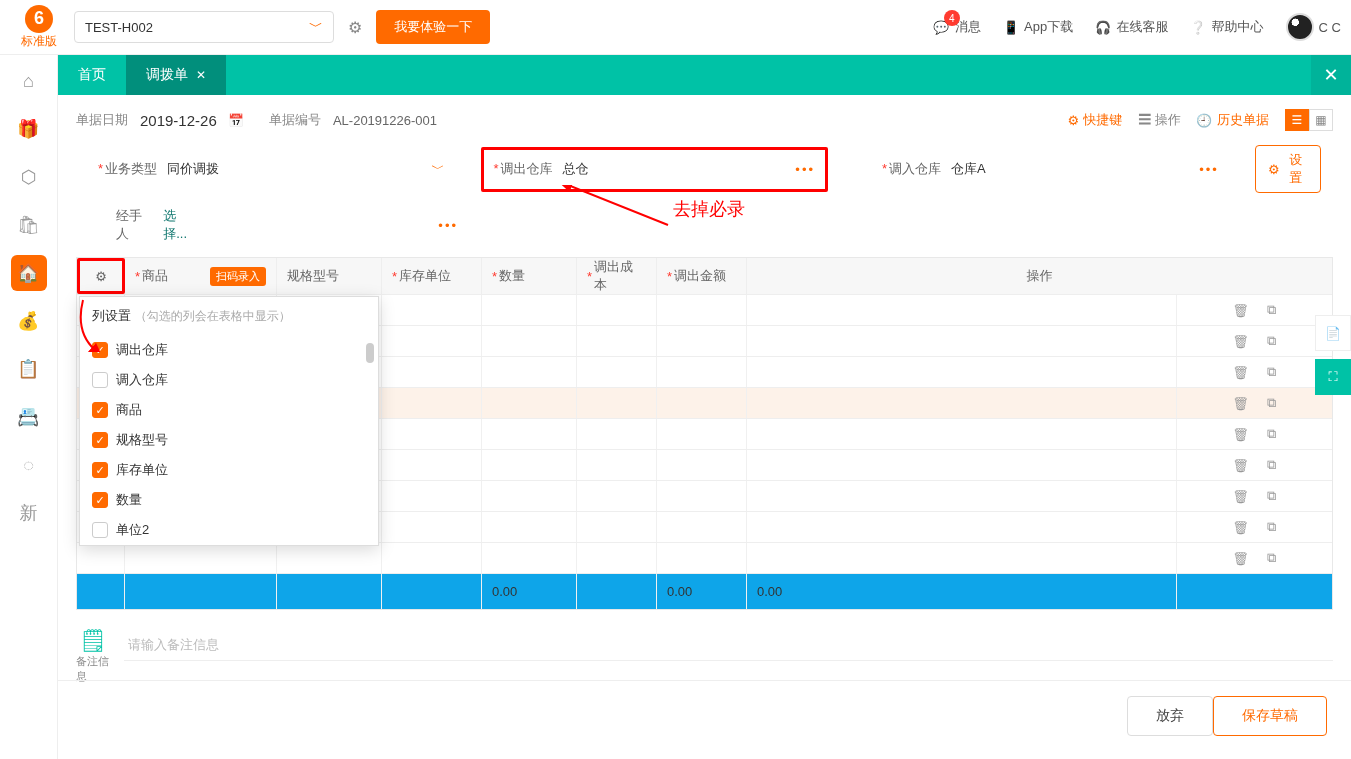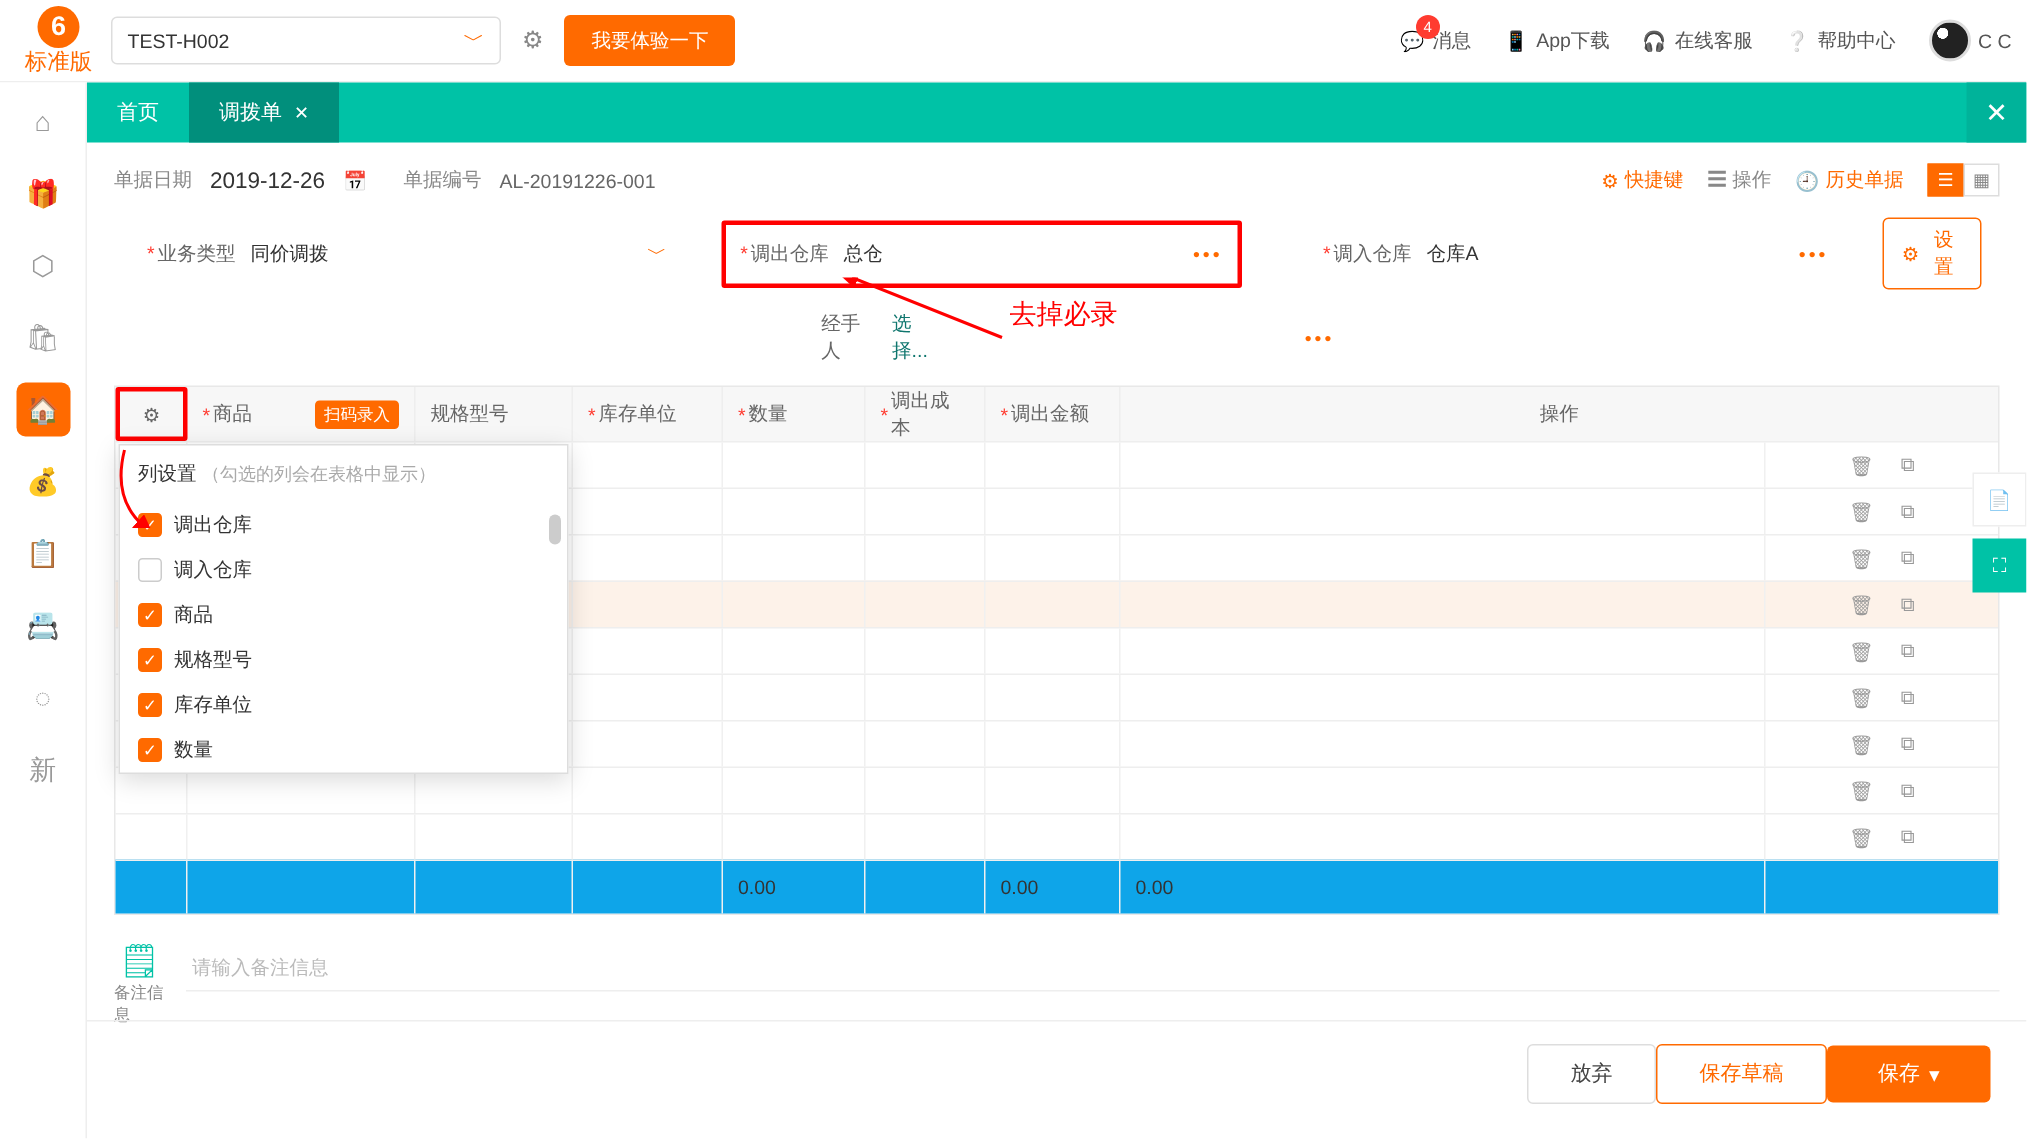--- a/index.html
+++ b/index.html
@@ -3,21 +3,21 @@
 <meta charset="utf-8">
 <style>
 * { box-sizing: border-box; margin: 0; padding: 0; }
 body { font-family: "Microsoft YaHei", Arial, sans-serif; font-size: 13px; color: #333; background: #fff; overflow: hidden; }
 .app { display: flex; flex-direction: column; width: 1351px; height: 759px; }
 
 
 .topbar { height: 55px; display: flex; align-items: center; padding: 0 10px; border-bottom: 1px solid #eee; }
 .logo-col { width: 58px; display: flex; flex-direction: column; align-items: center; }
 .logo-icon { width: 28px; height: 28px; border-radius: 50%; background: #ff6a00; display: flex; align-items: center; justify-content: center; color: #fff; font-weight: bold; font-size: 18px; }
-.logo-text { font-size: 15px; color: #ff6a00; }
+.logo-text { font-size: 12px; color: #ff6a00; }
 .store-select { width: 260px; height: 32px; border: 1px solid #ddd; border-radius: 4px; display: flex; align-items: center; padding: 0 10px; margin-left: 6px; }
 .store-select .v { flex: 1; }
 .store-select .chev { color: #ff6a00; font-size: 14px; }
 .gear-top { margin: 0 14px; color: #888; font-size: 16px; }
 .trial-btn { background: #ff6a00; color: #fff; border: none; border-radius: 4px; padding: 8px 18px; font-size: 13px; cursor: pointer; }
 .spacer { flex: 1; }
 .top-links { display: flex; align-items: center; gap: 22px; }
 .tl { display: flex; align-items: center; gap: 5px; color: #555; cursor: pointer; position: relative; font-size: 13px; }
 .badge { position: absolute; top: -8px; left: 10px; background: #ff3b30; color: #fff; font-size: 10px; width: 16px; height: 16px; border-radius: 50%; display: flex; align-items: center; justify-content: center; }
 .avatar { width: 28px; height: 28px; border-radius: 50%; background: radial-gradient(circle at 30% 30%, #fff 15%, #222 16%); border: 2px solid #ddd; }
@@ -55,21 +55,21 @@
 .field .flabel { color: #666; }
 .field .fval { min-width: 180px; border-bottom: 1px solid transparent; padding: 4px 0; color: #333; }
 .field.biz { width: 360px; }
 .field.biz .chev { color: #ff6a00; margin-left: auto; }
 .field.out { width: 360px; border: 3px solid #ff0000; padding: 6px 10px; border-radius: 2px; }
 .field.out .dots { margin-left: auto; color: #ff6a00; letter-spacing: 2px; }
 .field.in { width: 350px; margin-left: 18px; }
 .field.in .dots { margin-left: auto; color: #ff6a00; letter-spacing: 2px; }
 .settings-btn { margin-left: auto; border: 1px solid #ff6a00; color: #ff6a00; background: #fff; border-radius: 4px; padding: 5px 12px; display: flex; align-items: center; gap: 4px; cursor: pointer; font-size: 13px; }
 
-.form-row2 { display: flex; align-items: center; padding: 8px 30px 14px 40px; gap: 20px; justify-content: center; }
+.form-row2 { display: flex; align-items: center; padding: 8px 30px 14px 40px; gap: 20px; }
 .form-row2 .field .placeholder { color: #0f766e; }
 .form-row2 .field .dots { margin-left: 230px; color: #ff6a00; letter-spacing: 2px; }
 
 
 .anno-arrow { position: absolute; left: 500px; top: 44px; pointer-events: none; }
 .anno-text { color: #ff0000; font-size: 18px; }
 
 
 .table-wrap { margin: 0 18px; border: 1px solid #e8e8e8; position: relative; }
 .thead { display: flex; background: #f7f7f7; height: 36px; align-items: center; }
@@ -476,40 +476,40 @@
                 <span>规格型号</span>
               </div>
               <div class="item">
                 <span class="cb on"></span>
                 <span>库存单位</span>
               </div>
               <div class="item">
                 <span class="cb on"></span>
                 <span>数量</span>
               </div>
+              <div class="item">
+                <span class="cb"></span>
+                <span>单位2</span>
+              </div>
             </div>
           <div class="scrollbar"></div>
         </div>
       </div>
 
       <div class="remark">
         <div class="ric">
           <span class="ii">🗒</span>
           <span class="tt">备注信息</span>
         </div>
         <input type="text" placeholder="请输入备注信息" style="">
       </div>
 
       <div class="foot-actions">
         <button class="btn-big-o">放弃</button>
         <button class="btn-big-oj">保存草稿</button>
-        <button class="btn-big-p">
-            <span>保存</span>
-            <span>▾</span>
-          </button>
       </div>
 
       <div class="float-right">
         <div class="fr-btn">📄</div>
         <div class="fr-btn teal">⛶</div>
       </div>
     </div>
   </div>
 </div>
 

